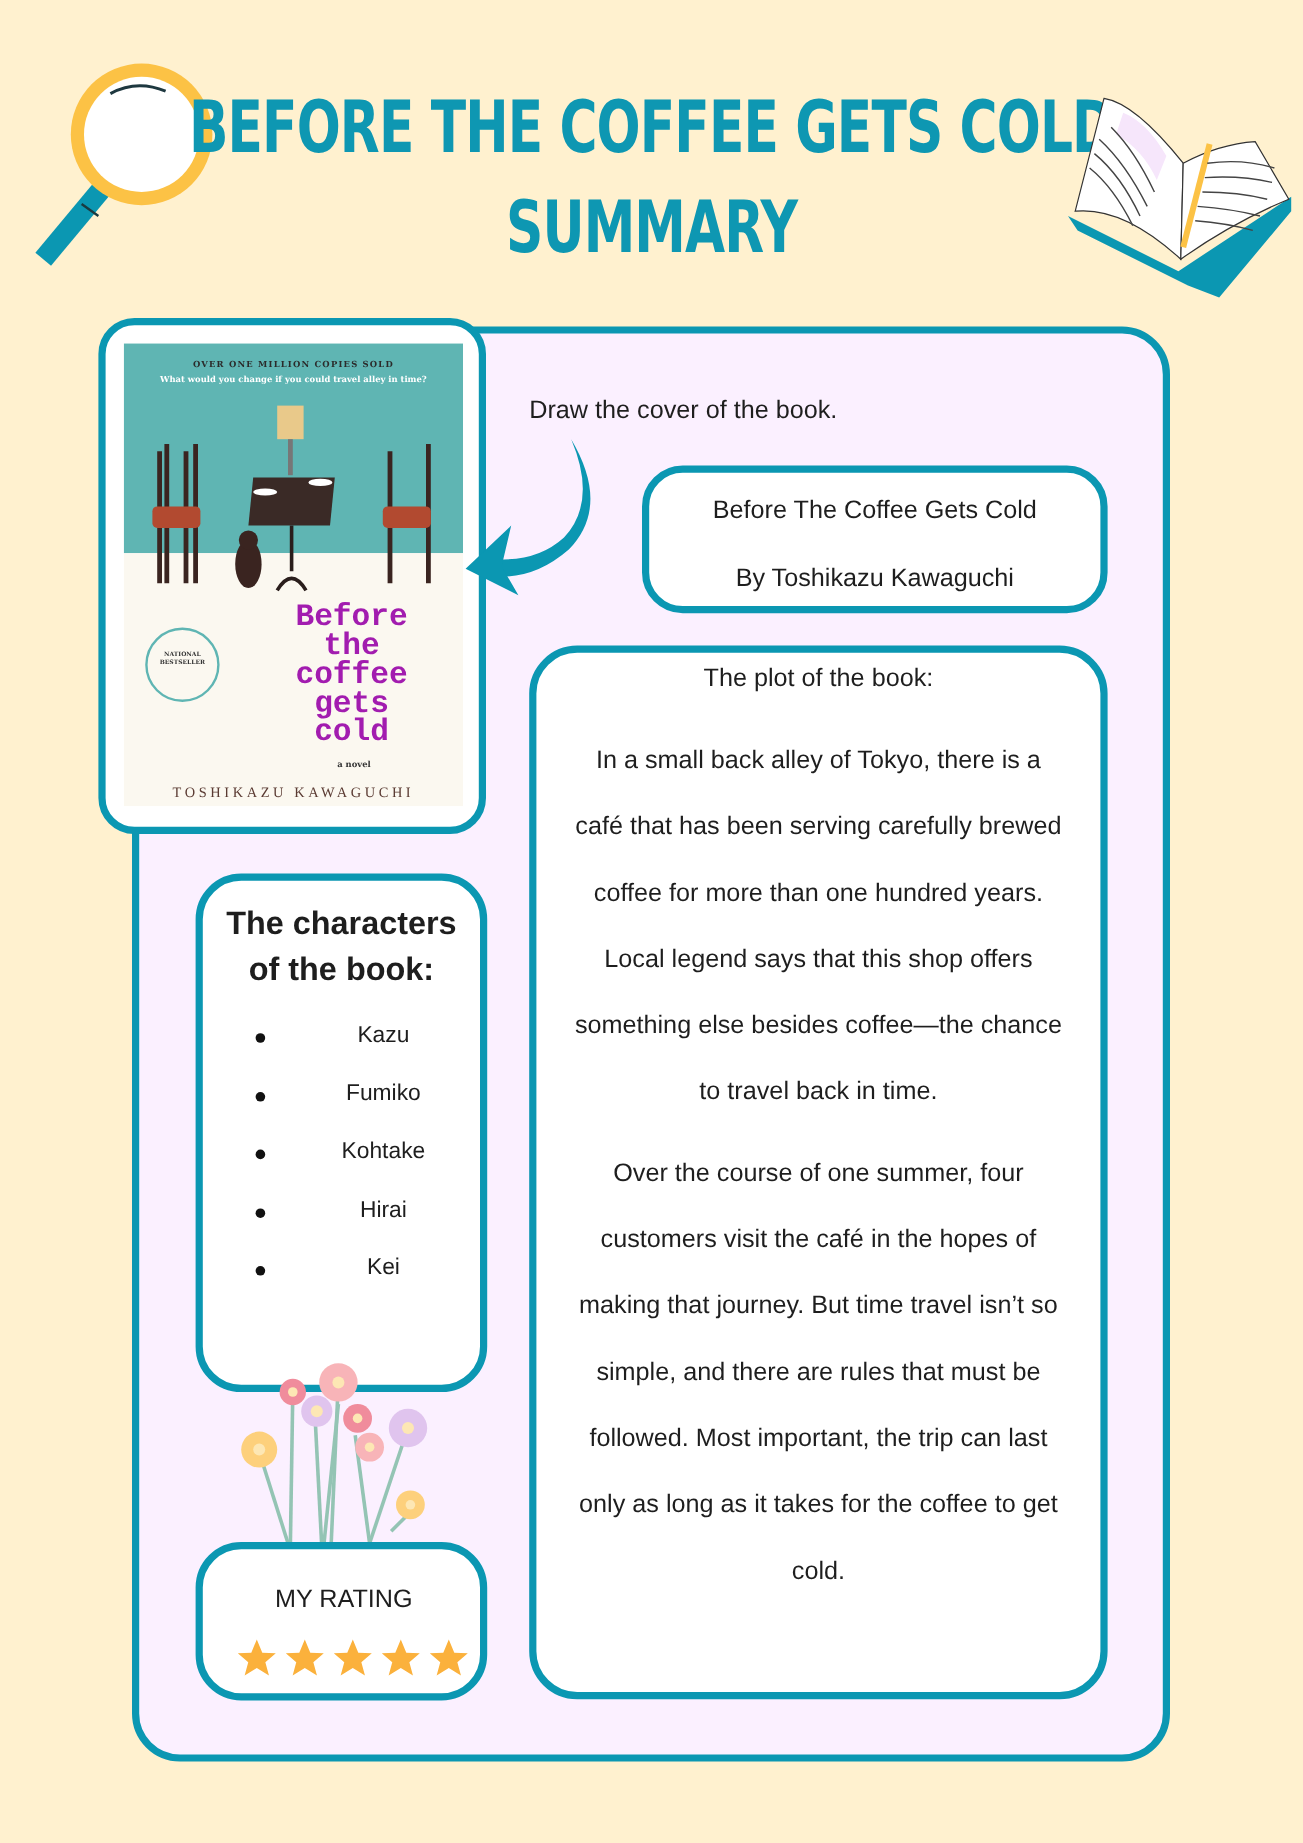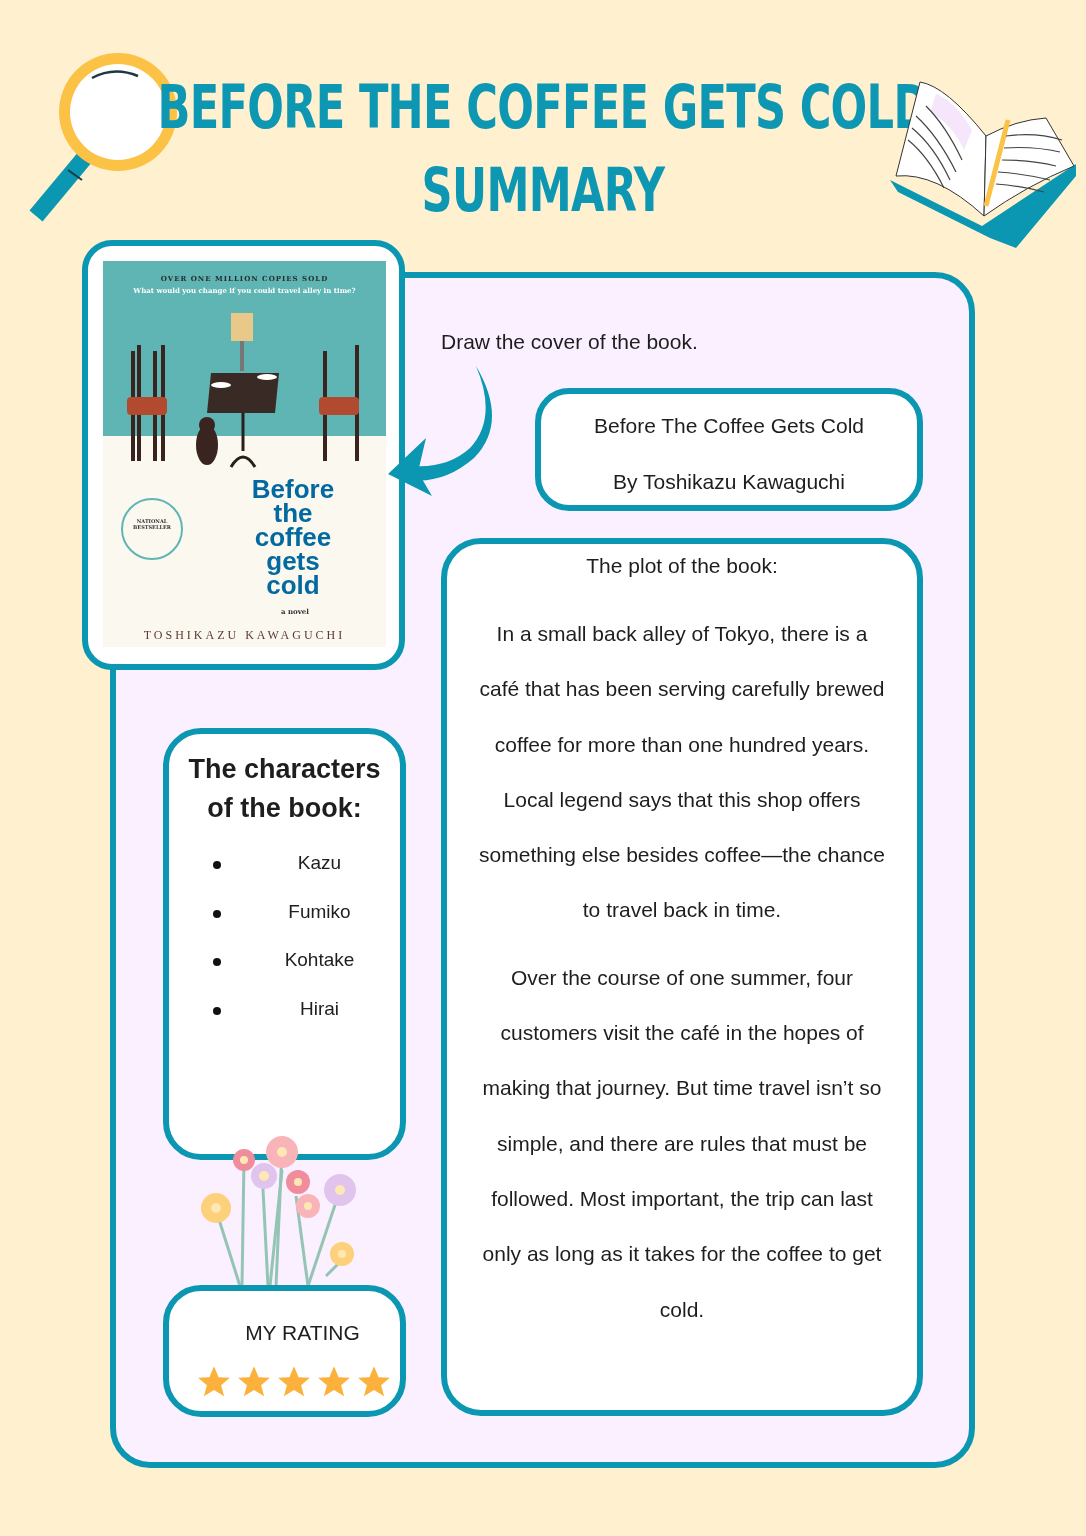--- a/index.html
+++ b/index.html
@@ -26,21 +26,21 @@
   .panel {
     position:absolute; left:110px; top:272px; width:853px; height:1184px;
     background:#fbf0ff; border:6px solid #0b97b2; border-radius:40px;
   }
 
   .box {
     position:absolute; background:#ffffff; border:6px solid #0b97b2;
     border-radius:34px; box-sizing:border-box;
   }
 
-  .cover-box { left:82px; top:240px; width:323px; height:430px; border-radius:30px; }
+  .cover-box { left:82px; top:265px; width:323px; height:430px; border-radius:30px; }
   .cover { position:absolute; left:15px; top:15px; width:283px; height:386px; overflow:hidden; }
 
   .draw-note { left:441px; top:330px; font-size:21px; }
 
   .title-box { left:535px; top:388px; width:388px; height:123px; text-align:center; font-size:21px; }
   .title-box .l1 { position:absolute; left:0; width:100%; top:20px; }
   .title-box .l2 { position:absolute; left:0; width:100%; top:76px; }
 
   .plot-box { left:441px; top:538px; width:482px; height:878px; border-radius:40px; }
   .plot-head { position:absolute; left:0; width:100%; top:10px; text-align:center; font-size:21px; }
@@ -54,21 +54,21 @@
   .char-head {
     position:absolute; left:0; width:100%; top:16px; text-align:center;
     font-weight:bold; font-size:27px; line-height:39px;
   }
   .char-list { position:absolute; left:0; top:118px; width:100%; list-style:none; margin:0; padding:0; }
   .char-list li { position:relative; height:48.5px; font-size:19px; }
   .char-list .bullet { position:absolute; left:44px; top:9px; width:8px; height:8px; border-radius:50%; background:#111; }
   .char-list .name { position:absolute; left:70px; right:0; text-align:center; top:0; }
 
   .rating-box { left:163px; top:1285px; width:243px; height:132px; border-radius:38px; }
-  .rating-label { position:absolute; left:0; width:100%; top:30px; text-align:center; font-size:21px; padding-left:4px; box-sizing:border-box;margin-left:16px; }
+  .rating-label { position:absolute; left:0; width:100%; top:30px; text-align:center; font-size:21px; padding-left:4px; box-sizing:border-box; }
   .stars { position:absolute; left:26px; top:72px; display:flex; gap:2px; }
   .star { width:38px; height:38px; }
 </style>
 </head>
 <body>
 
 <svg class="abs" style="left:14px;top:46px" width="175" height="180" viewBox="0 0 175 180">
   <line x1="72" y1="110" x2="22" y2="170" stroke="#0b97b2" stroke-width="17"></line>
   <line x1="54" y1="124" x2="68" y2="134" stroke="#1a3a40" stroke-width="2"></line>
   <circle cx="104" cy="66" r="59" fill="#fcc245"></circle>
@@ -125,21 +125,21 @@
       <ellipse cx="104" cy="184" rx="11" ry="20" fill="#3a2420"></ellipse>
       <circle cx="104" cy="164" r="8" fill="#3a2420"></circle>
       <circle cx="49" cy="268" r="30" fill="none" stroke="#5fb5b3" stroke-width="2"></circle>
     </svg>
     <div class="abs" style="left:0;width:283px;top:13px;text-align:center;font-family:'DejaVu Serif',serif;font-weight:bold;font-size:7px;letter-spacing:1px;color:#2b2b2b">OVER ONE MILLION COPIES SOLD</div>
     <div class="abs" style="left:0;width:283px;top:25px;text-align:center;font-family:'DejaVu Serif',serif;font-weight:bold;font-size:7px;color:#ffffff">What would you change if you could travel alley in time?</div>
     <div class="abs" style="left:21px;top:257px;width:56px;text-align:center;font-family:'DejaVu Serif',serif;font-weight:bold;font-size:5px;color:#333">
       <div>NATIONAL</div>
       <div>BESTSELLER</div>
     </div>
-    <div class="abs" style="left:130px;top:216px;width:120px;text-align:center;font-family:Liberation Sans, sans-serif;font-weight:bold;font-size:26px;line-height:24px;color:#0369a1">
+    <div class="abs" style="left:130px;top:216px;width:120px;text-align:center;font-family:Liberation Mono, monospace;font-weight:bold;font-size:26px;line-height:24px;color:#a21caf">
       <div>Before</div>
       <div>the</div>
       <div>coffee</div>
       <div>gets</div>
       <div>cold</div>
     </div>
     <div class="abs" style="left:178px;top:346px;font-family:'DejaVu Serif',serif;font-weight:bold;font-size:7px;color:#333">a novel</div>
     <div class="abs" style="left:0;width:283px;top:367px;text-align:center;font-family:Liberation Serif, serif;font-size:12px;letter-spacing:3px;color:#5a3a32">TOSHIKAZU KAWAGUCHI</div>
   </div>
 </div>
@@ -178,20 +178,24 @@
         <span class="bullet"></span>
         <span class="name">Fumiko</span>
       </li>
     <li>
         <span class="bullet"></span>
         <span class="name">Kohtake</span>
       </li>
     <li>
         <span class="bullet"></span>
         <span class="name">Hirai</span>
+      </li>
+    <li>
+        <span class="bullet"></span>
+        <span class="name">Kei</span>
       </li>
   </ul>
 </div>
 
 <svg class="abs" style="left:196px;top:1130px" width="170" height="160" viewBox="0 0 170 160">
   <g stroke="#94c4b4" stroke-width="3" fill="none">
     <path d="M86 20 L80 156"></path>
       <path d="M48 30 L46 156"></path>
       <path d="M20 80 L44 156"></path>
     <path d="M66 40 L72 156"></path>

